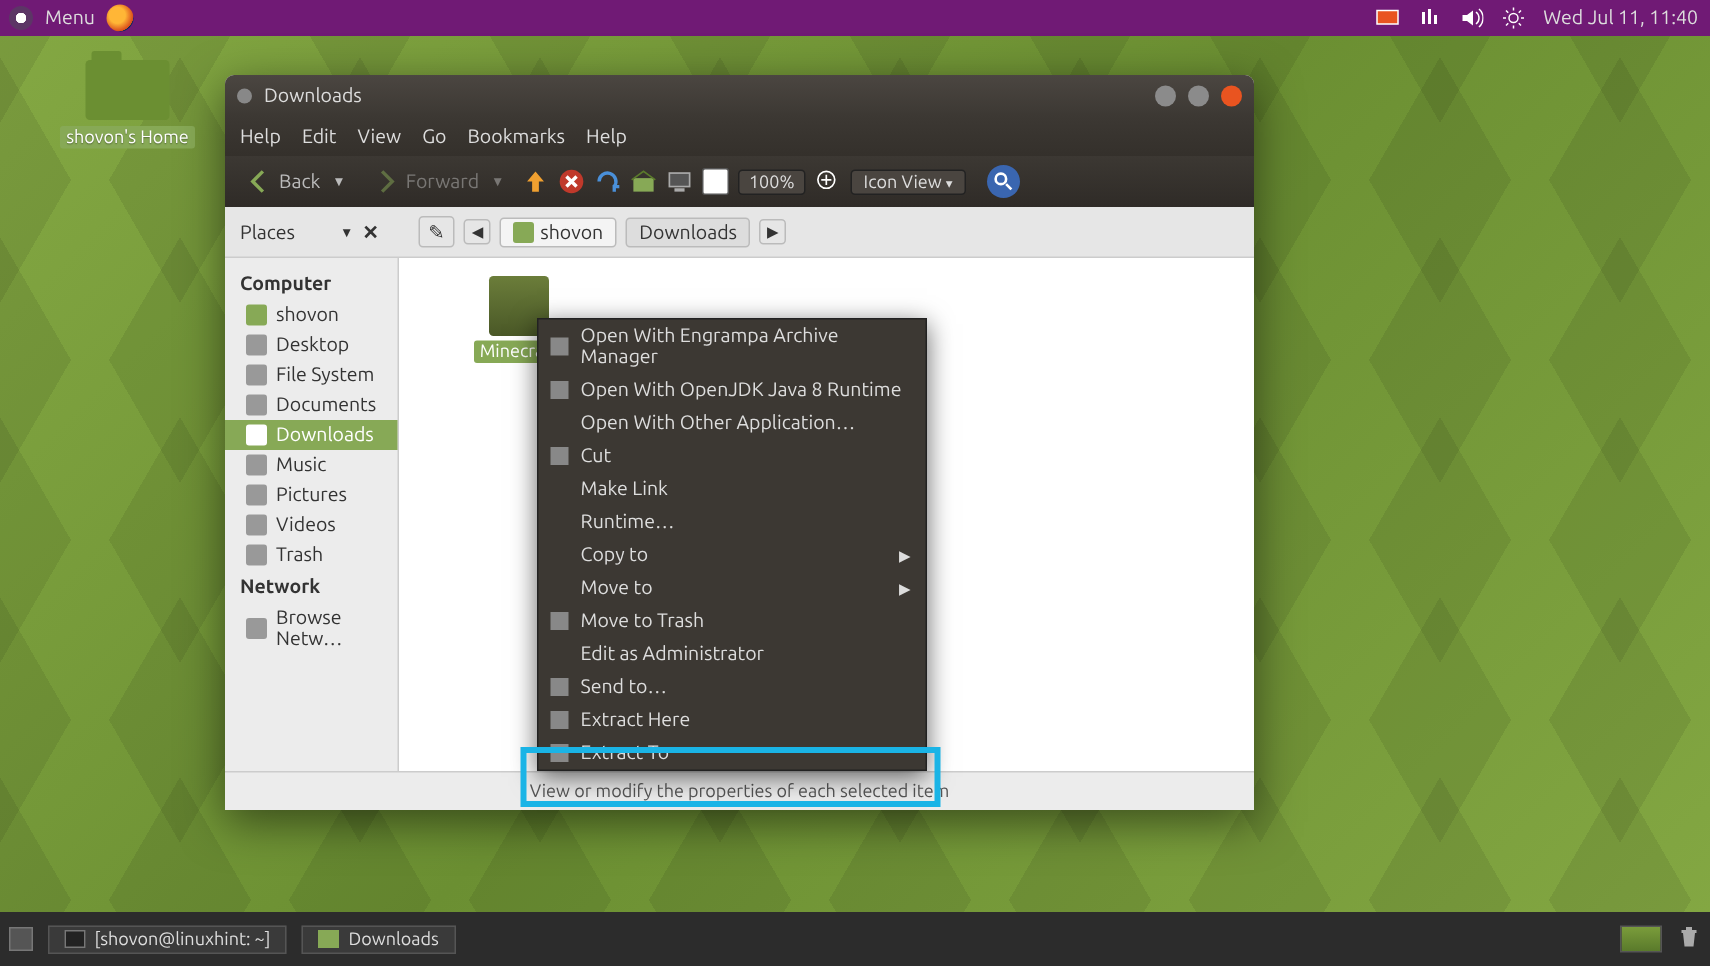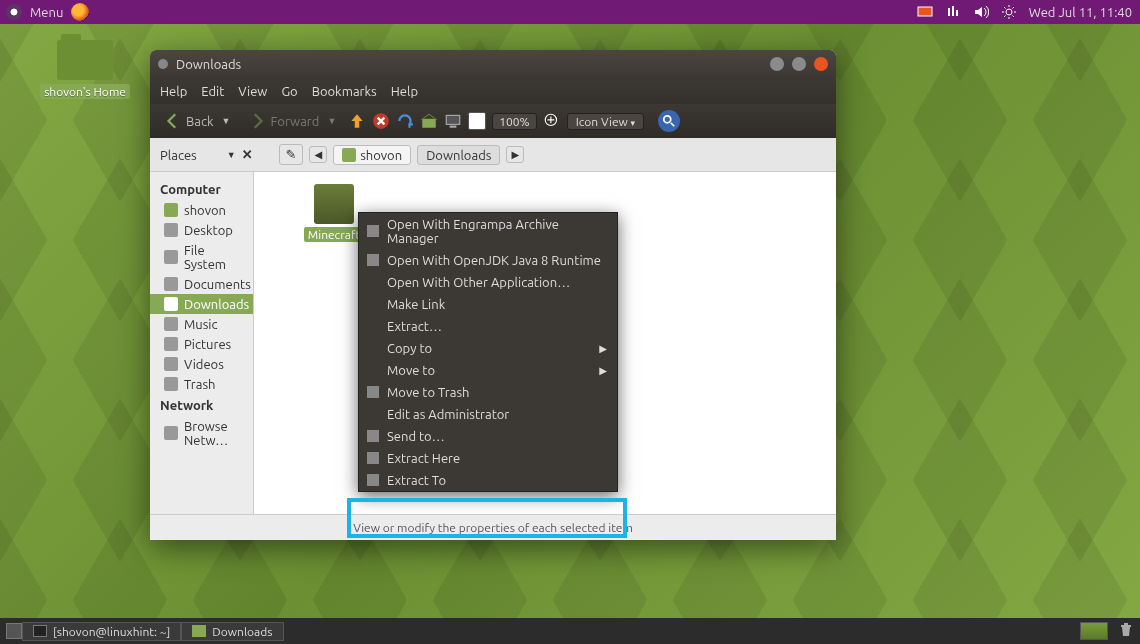--- a/index.html
+++ b/index.html
@@ -45,21 +45,21 @@
 
 
 .locbar { height:34px; background:#e6e6e6; border-bottom:1px solid #ccc; display:flex; align-items:center; padding:12px 10px; font-size:13px; color:#333; gap:6px; }
 .places-drop { display:flex; align-items:center; gap:30px; }
 .crumb { border:1px solid #bbb; background:#f4f4f4; padding:2px 8px; border-radius:3px; display:flex; align-items:center; gap:4px; }
 .crumb.sel { background:#ddd; }
 .sq-ic{width:14px;height:14px;background:#87a956;border-radius:2px;}
 
 
 .fm-body { display:flex; height:calc(100% - 28px - 26px - 34px - 34px - 26px); }
-.sidebar { width:104px; background:#ececec; border-right:1px solid #ccc; padding:6px 0; font-size:13px; color:#333; }
+.sidebar { width:116px; background:#ececec; border-right:1px solid #ccc; padding:6px 0; font-size:13px; color:#333; }
 .side-h { font-weight:bold; padding:4px 10px; }
 .side-item { padding:3px 10px 3px 14px; display:flex; align-items:center; gap:6px; cursor:pointer; }
 .side-item.sel { background:#87a956; color:#fff; }
 .s-ic{width:14px;height:14px;background:#999;border-radius:2px;flex-shrink:0;}
 .s-ic.home{background:#87a956;}
 .content { flex:1; background:#fff; position:relative; }
 .file-item { position:absolute; top:12px; left:40px; width:80px; text-align:center; font-size:12px; }
 .file-item .jar { width:40px; height:40px; margin:0 auto 4px; background:linear-gradient(#6b7d3a,#4a5827); border-radius:3px; }
 .file-item .label { background:#87a956; color:#fff; padding:1px 4px; border-radius:2px; }
 
@@ -69,21 +69,21 @@
 .ctx { position:absolute; top:212px; left:358px; width:260px; background:#3c3833; border:1px solid #222; box-shadow:0 4px 16px rgba(0,0,0,.6); z-index:20; font-size:13px; color:#ddd; }
 .ctx-item { padding:4px 10px 4px 28px; position:relative; display:flex; align-items:center; }
 .ctx-item.hov { background:#87a956; color:#fff; }
 .ctx-item .arrow { margin-left:auto; font-size:10px; }
 .ctx-ic { position:absolute; left:6px; width:16px; height:16px; }
 
 
 .hl-box { position:absolute; top:498px; left:347px; width:280px; height:40px; border:4px solid #1ab4e6; z-index:21; pointer-events:none; }
 
 
-.panel { position:absolute; bottom:0; left:0; right:0; height:26px; background:#2c2c2c; color:#ddd; display:flex; align-items:center; font-size:12px; padding:0 6px; z-index:5; }
+.panel { position:absolute; bottom:0; left:0; right:0; height:36px; background:#2c2c2c; color:#ddd; display:flex; align-items:center; font-size:12px; gap:10px; padding:0 6px; z-index:5; }
 .task { background:#3a3a3a; border:1px solid #555; padding:2px 10px; display:flex; align-items:center; gap:6px; }
 .panel .right { margin-left:auto; display:flex; align-items:center; gap:10px; }
 .desk-btn { width:28px; height:18px; background:linear-gradient(#7a9c3b,#5a7a2b); border:1px solid #555; }
 </style>
 </head>
 <body>
 
 <div class="desktop-bg"></div>
 
 <div class="topbar">
@@ -285,24 +285,30 @@
     <div class="ctx-item">
       <span class="ctx-ic"><svg viewBox="0 0 16 16">
           <rect x="2" y="2" width="12" height="12" fill="#888"></rect>
         </svg></span>
       <span>Open With OpenJDK Java 8 Runtime</span>
     </div>
     <div class="ctx-item">
       <span>Open With Other Application…</span>
     </div>
     <div class="ctx-item">
+      <span class="ctx-ic"><svg viewBox="0 0 16 16">
+          <rect x="2" y="2" width="12" height="12" fill="#888"></rect>
+        </svg></span>
+      <span>Cut</span>
+    </div>
+    <div class="ctx-item">
       <span>Make Link</span>
     </div>
     <div class="ctx-item">
-      <span>Extract…</span>
+      <span>Runtime…</span>
     </div>
     <div class="ctx-item">
       <span>Copy to</span>
       <span class="arrow">▶</span>
     </div>
     <div class="ctx-item">
       <span>Move to</span>
       <span class="arrow">▶</span>
     </div>
     <div class="ctx-item">

